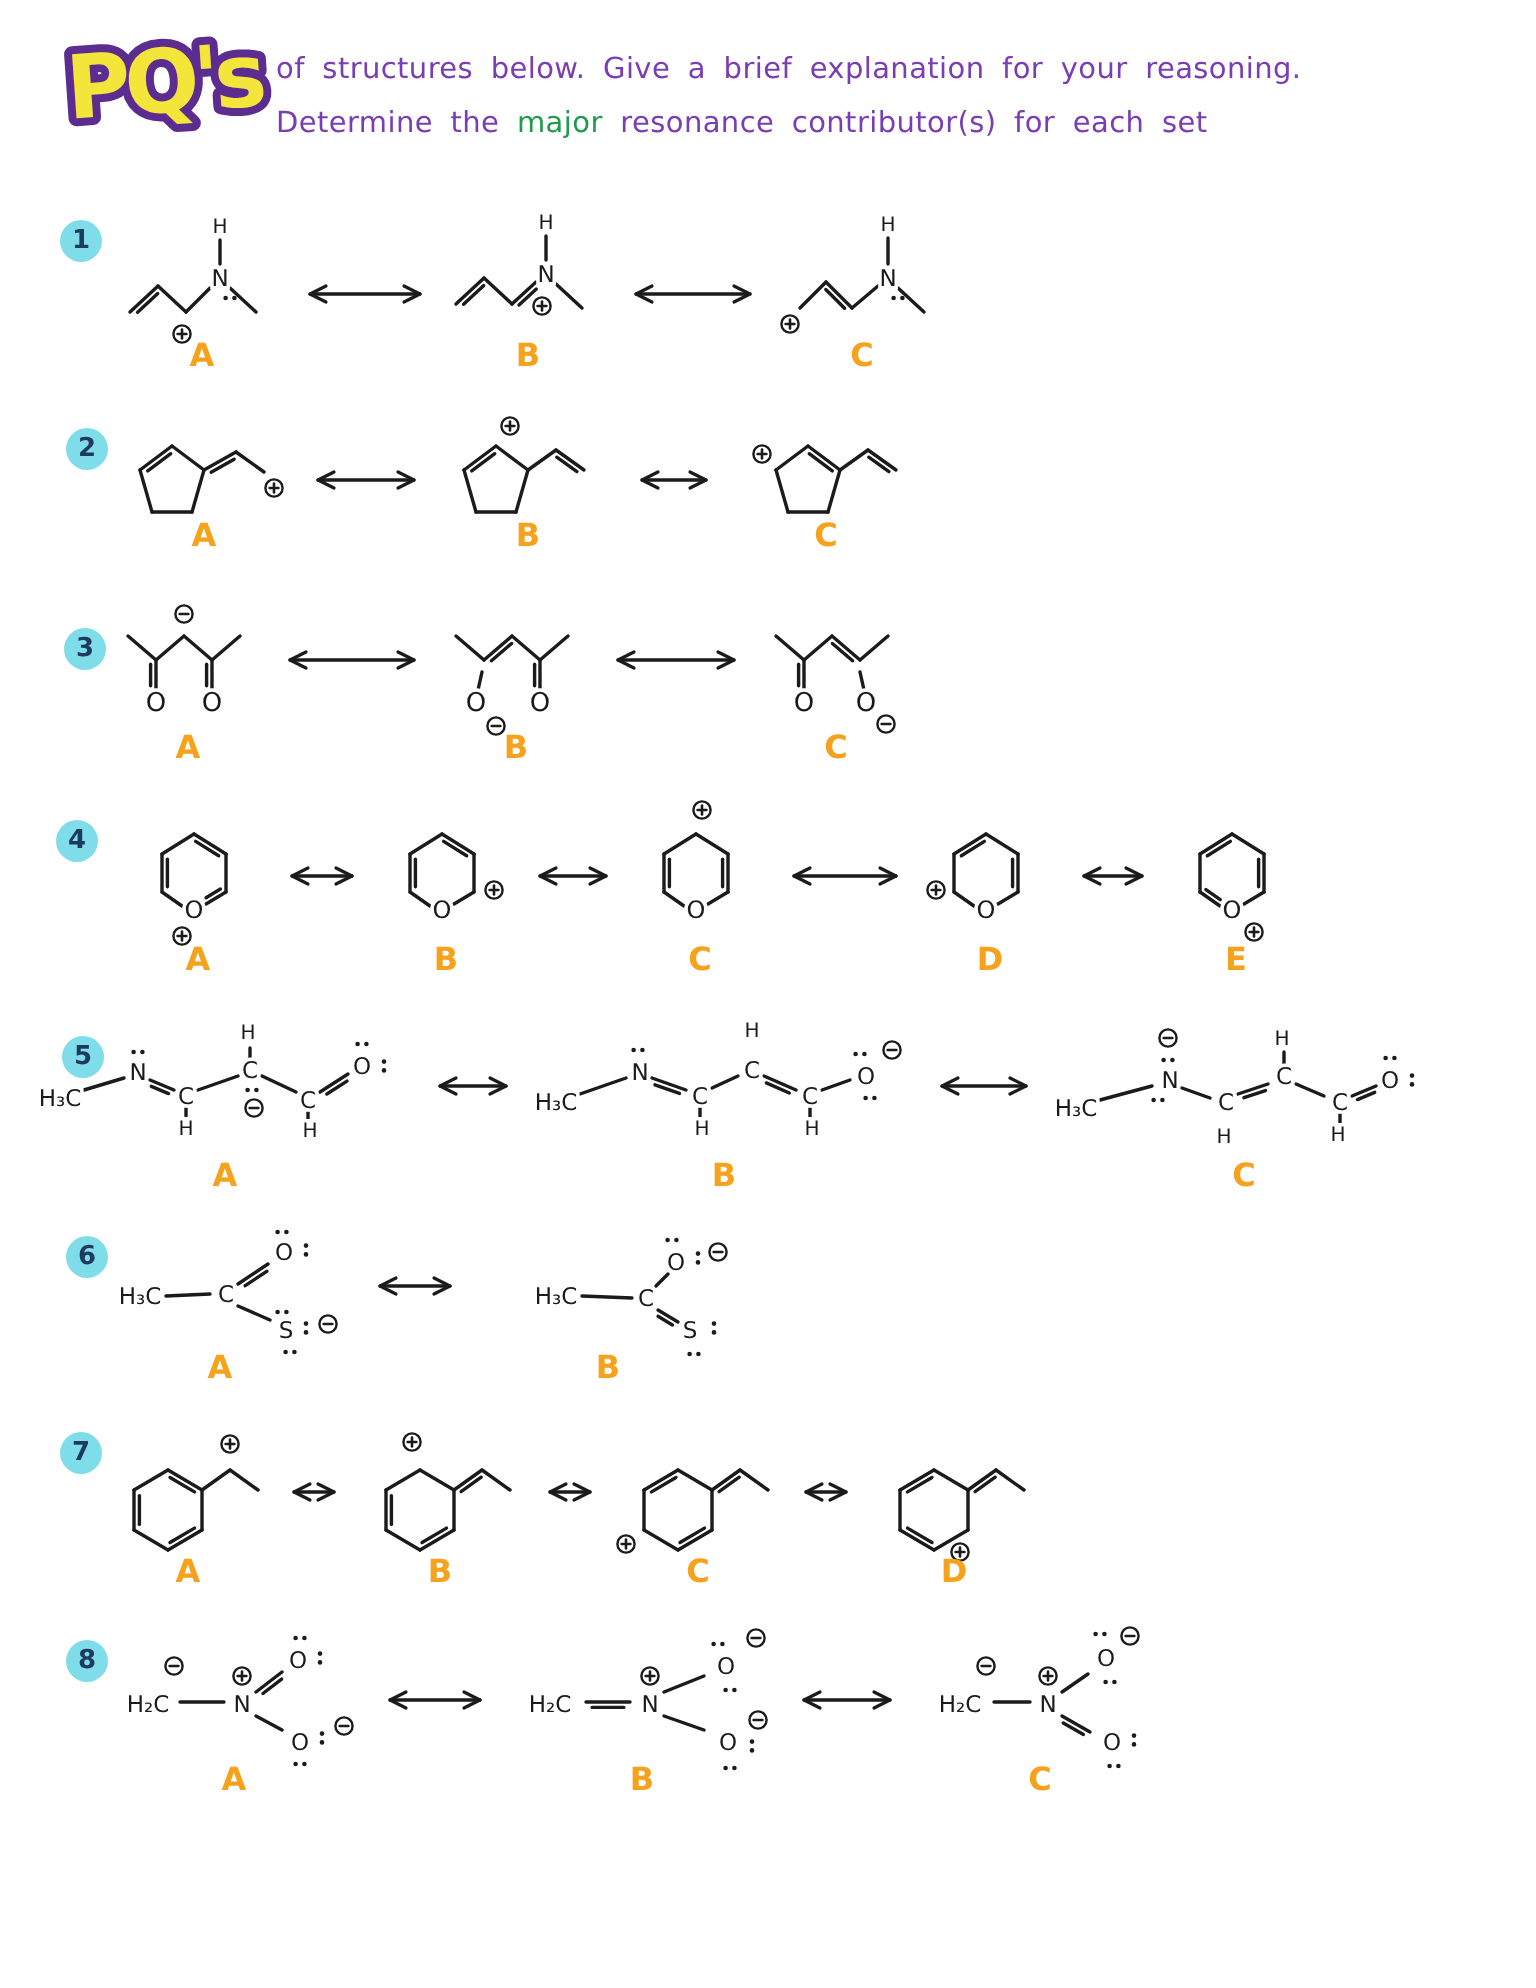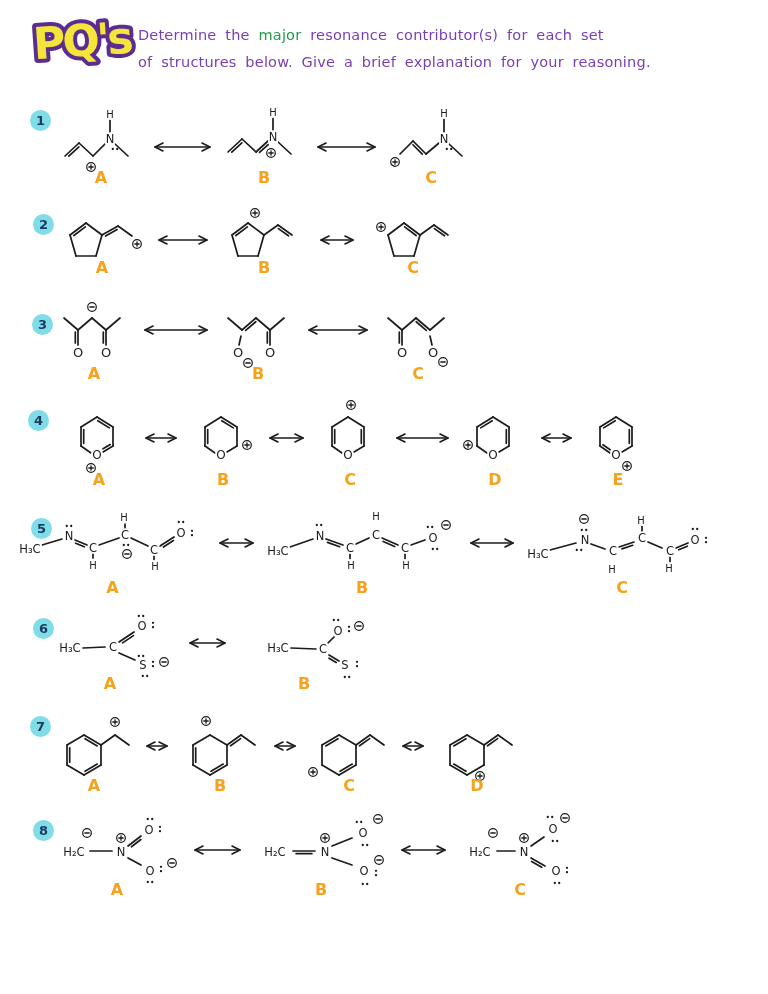--- a/index.html
+++ b/index.html
@@ -35,22 +35,22 @@
 </style>
 </head>
 <body>
 
 <div class="page">
   <div class="header">
     <svg class="logo" viewBox="0 0 124 66" width="124" height="66">
       <text class="logo-text" x="62" y="44" transform="rotate(-4 62 33)">PQ's</text>
     </svg>
     <div class="instructions">
+      <div class="iline">of structures below.  Give a brief explanation for your reasoning.</div>
       <div class="iline"><span>Determine the</span> <span class="hl">major</span> <span>resonance contributor(s) for each set</span></div>
-      <div class="iline">of structures below.  Give a brief explanation for your reasoning.</div>
     </div>
   </div>
   <div id="problems">
       <div class="row" style="top: 106px;">
         <div class="badge" style="left: 30px; top: 4px;">1</div>
         <div class="mol" style="left: 62px;"><svg viewBox="0 0 78 70" width="78" height="70">
             <line x1="3" y1="50" x2="17" y2="37" class="bond"></line>
             <line x1="6.79721796829165" y1="50.158542427391005" x2="16.87721796829165" y2="40.798542427391006" class="bond"></line>
             <line x1="17" y1="37" x2="31" y2="50" class="bond"></line>
             <line x1="31" y1="50" x2="43" y2="38" class="bond"></line>

